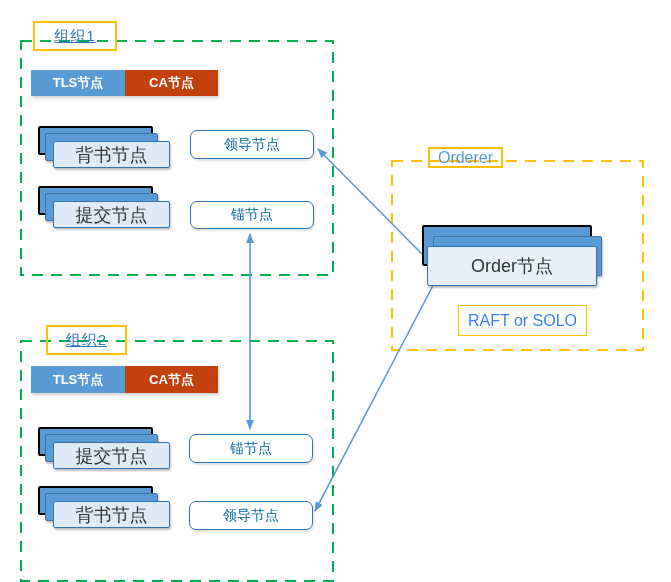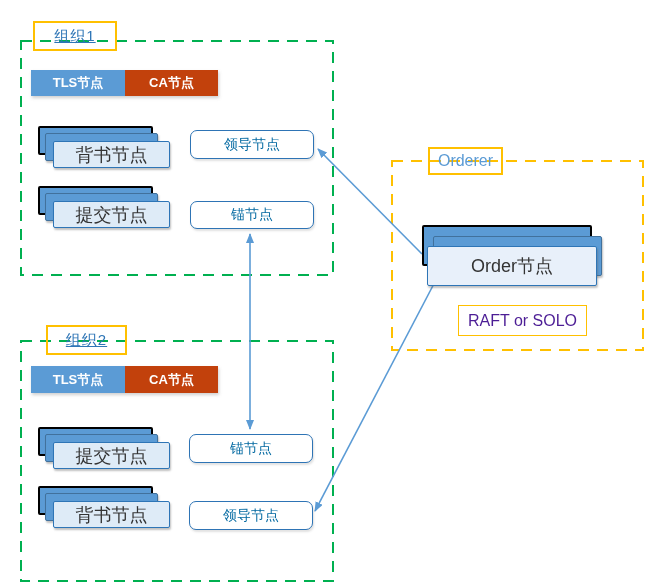--- a/index.html
+++ b/index.html
@@ -42,21 +42,21 @@
   .obox{
     background:#ffffff;border:1.5px solid #2E74B5;border-radius:7px;z-index:2;
     display:flex;align-items:center;justify-content:center;
     color:#0369a1;font-size:14px;box-shadow:1px 2px 2px rgba(140,140,140,.25);
   }
 
   
   .raft{
     background:#ffffff;border:1.5px solid #FFC000;z-index:2;
     display:flex;align-items:center;justify-content:center;
-    color:#4c1d95;font-size:16px;
+    color:#3b82f6;font-size:16px;
   }
 </style>
 </head>
 <body>
 
 <div id="canvas">
 
   <svg id="lines" width="671" height="582">
     <defs>
       <marker id="ah" markerUnits="userSpaceOnUse" markerWidth="12" markerHeight="10" refX="9" refY="4" orient="auto">
@@ -127,21 +127,21 @@
   </div>
 
   <div class="abs obox" style="left:189px;top:426px;width:124px;height:29px;">
     <span>锚节点</span>
   </div>
 
   <div class="abs obox" style="left:189px;top:493px;width:124px;height:29px;">
     <span>领导节点</span>
   </div>
 
-  <div class="abs tag" style="left:428px;top:139px;width:75px;height:28px;">
+  <div class="abs tag" style="left:428px;top:139px;width:75px;height:21px;">
     <span class="ord-txt">Orderer</span>
   </div>
 
   <div class="abs stack" style="left:422px;top:217px;width:193px;height:63px;">
     <div class="layer back" style="left:0;top:0;width:170px;height:41px;"></div>
     <div class="layer mid" style="left:11px;top:11px;width:169px;height:40px;"></div>
     <div class="layer front" style="left:5px;top:21px;width:170px;height:40px;background:#E8F0FA;">Order节点</div>
   </div>
 
   <div class="abs raft" style="left:458px;top:297px;width:129px;height:31px;">

